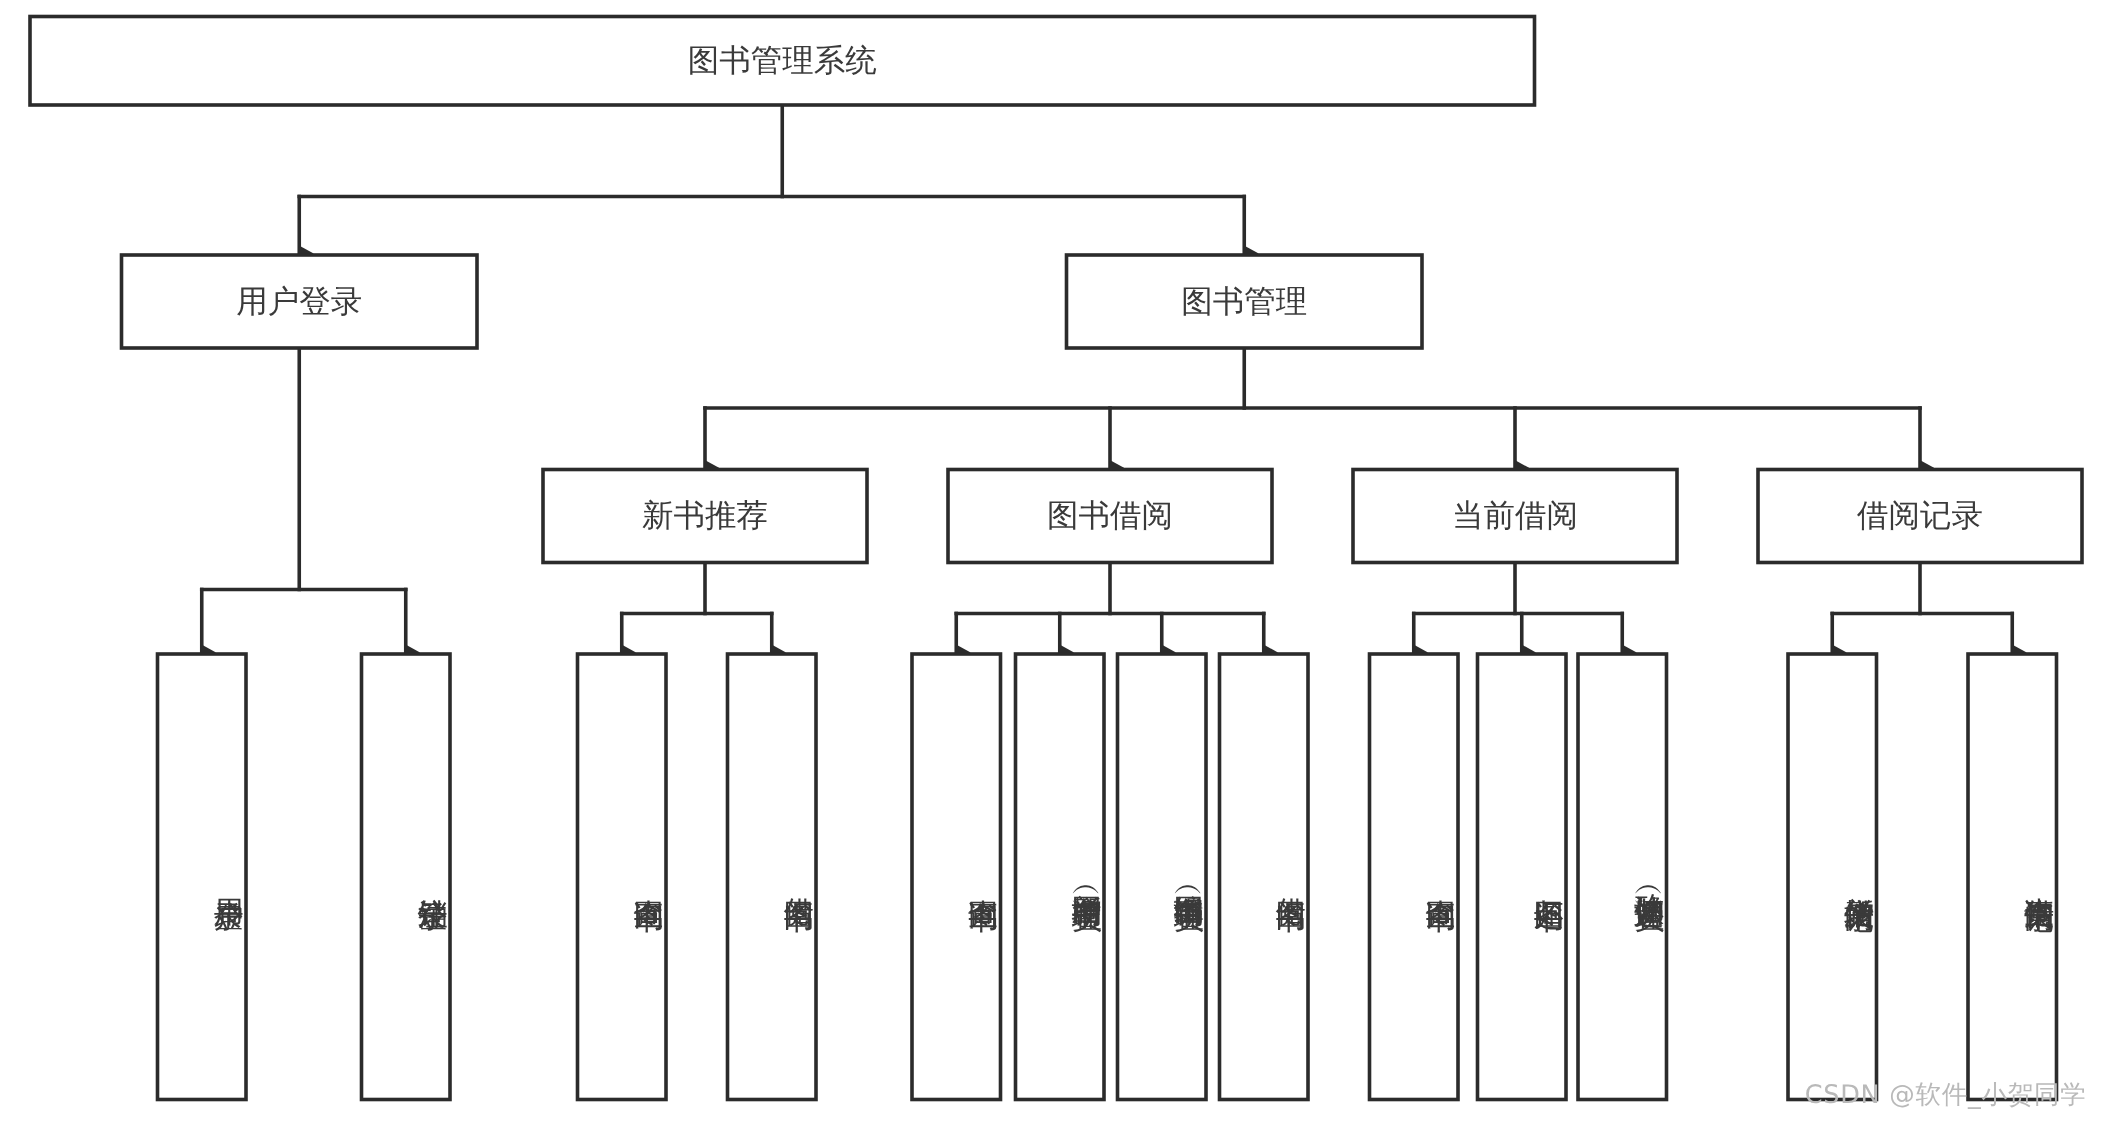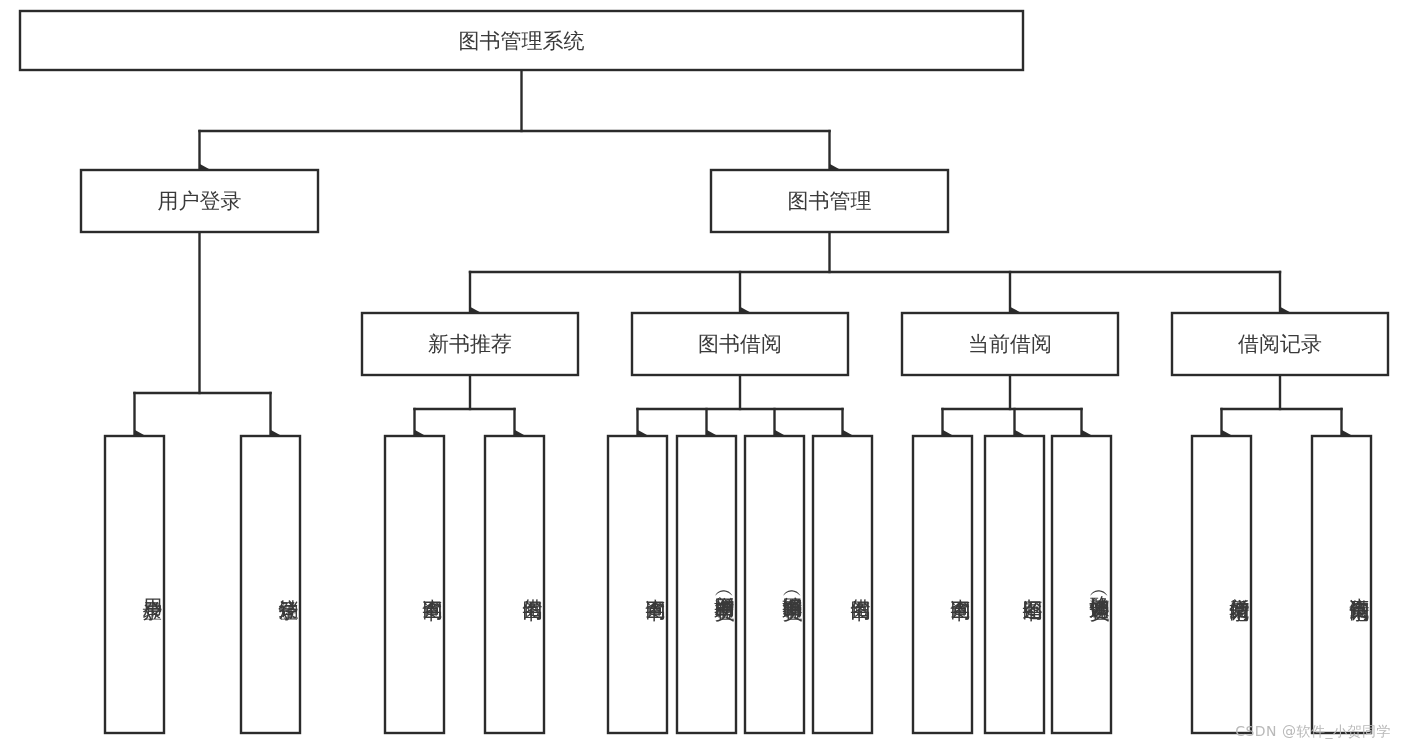--- a/index.html
+++ b/index.html
@@ -62,21 +62,21 @@
     align-items: flex-start;
     justify-content: center;
     white-space: nowrap;
     pointer-events: none;
   }
   .watermark {
     position: absolute;
     right: 14px;
     bottom: 6px;
     font-family: "DejaVu Sans", "Liberation Sans", sans-serif;
-    font-size: 14px;
+    font-size: 17px;
     color: #b9b9b9;
     white-space: nowrap;
     letter-spacing: 0.5px;
   }
 </style>
 </head>
 <body>
 
 <div id="diagram-root">
 

